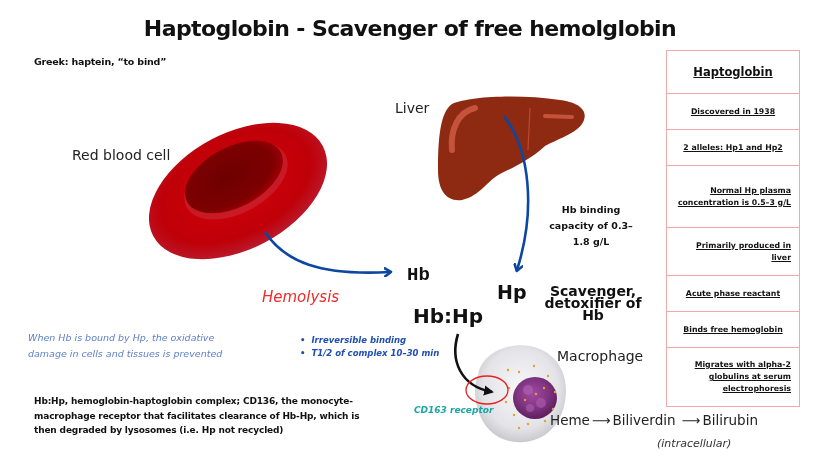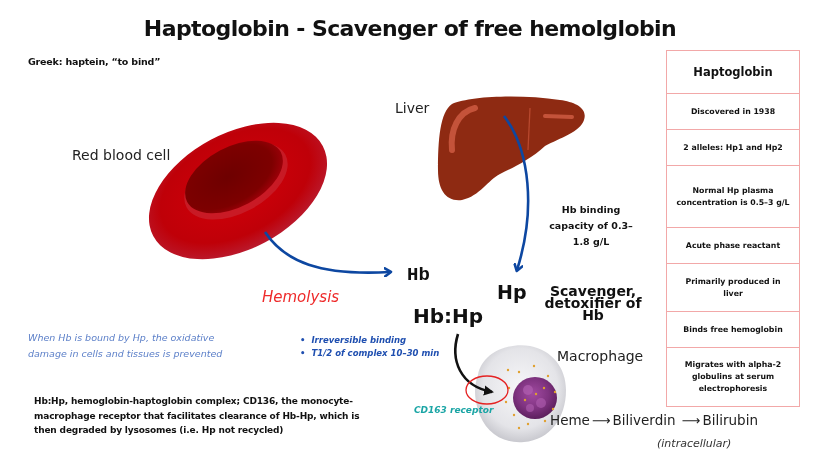--- a/index.html
+++ b/index.html
@@ -1,40 +1,40 @@
 <!DOCTYPE html>
 <html><head>
 <meta charset="utf-8">
 <style>
   * { margin: 0; padding: 0; box-sizing: border-box; }
   html, body { width: 820px; height: 461px; background: #ffffff; overflow: hidden; }
   body { position: relative; font-family: "DejaVu Sans", sans-serif; color: #111; }
   .abs { position: absolute; }
   .title { left: 0; top: 16px; width: 820px; text-align: center; font-family: "DejaVu Sans", sans-serif; font-weight: bold; font-size: 22px; letter-spacing: -0.6px; color: #111; }
-  .greek { left: 28px; top: 56px; font-size: 9.5px; font-weight: bold; letter-spacing: -0.2px; }
+  .greek { left: 34px; top: 56px; font-size: 9.5px; font-weight: bold; letter-spacing: -0.2px; }
   .label-plain { font-family: "DejaVu Sans", sans-serif; font-size: 14px; color: #222; }
   .rbc-label { left: 72px; top: 128px; margin-top: 19px; }
   .liver-label { left: 395px; top: 100px; }
   .macro-label { left: 557px; top: 333px; margin-top: 15px; }
   .hemolysis { left: 262px; top: 288px; font-style: italic; font-size: 15px; color: #ee2a2a; }
   .hb { left: 407px; top: 264px; font-weight: bold; font-size: 19px; font-family: Liberation Mono, monospace; }
   .hp { left: 497px; top: 281px; font-weight: bold; font-size: 19px; }
   .hbhp { left: 413px; top: 304px; font-weight: bold; font-size: 20px; }
   .binding-cap { left: 546px; top: 202px; width: 90px; text-align: center; font-weight: bold; font-size: 9.5px; line-height: 16px; }
   .scavenger { left: 543px; top: 285px; width: 100px; text-align: center; font-weight: bold; font-size: 14px; line-height: 12px; }
   .oxidative { left: 28px; top: 330px; width: 220px; text-align: left; font-style: italic; font-size: 9.5px; line-height: 16px; color: #5b7fc8; }
   .bullets { left: 300px; top: 334px; font-style: italic; font-weight: bold; font-size: 8.5px; line-height: 13px; color: #1f4fb0; list-style: none; }
   .bullets li::before { content: "\2022"; margin-right: 6px; }
   .footnote { left: 34px; top: 394px; width: 340px; font-weight: bold; font-size: 9px; line-height: 14.5px; letter-spacing: -0.15px; }
   .cd163 { left: 414px; top: 405px; font-style: italic; font-weight: bold; font-size: 9px; color: #1aa5a5; }
   .pathway { left: 550px; top: 412px; font-size: 13.5px; color: #222; white-space: nowrap; }
   .pathway .arr { display: inline-block; font-size: 13px; margin: 0 2px; }
   .intracell { left: 633px; top: 437px; font-style: italic; font-size: 11px; color: #333; margin-left: 24px; }
   .info-table { left: 666px; top: 50px; width: 134px; border: 1.5px solid #f2a8a8; }
-  .info-row { border-top: 1.5px solid #f2a8a8; display: flex; align-items: center; justify-content: center; text-align: center; font-weight: bold; font-size: 7.8px; line-height: 12px; padding: 0 8px; color: #111; }
+  .info-row { border-top: 1.5px solid #f2a8a8; display: flex; align-items: center; justify-content: center; text-align: right; font-weight: bold; font-size: 7.8px; line-height: 12px; padding: 0 8px; color: #111; text-decoration: underline; }
   .info-row.first { border-top: none; font-size: 11.5px; }
   svg.canvas { position: absolute; left: 0; top: 0; }
 </style>
 </head>
 <body>
 
 <svg class="canvas" width="820" height="461" viewBox="0 0 820 461">
   <defs>
     <radialGradient id="rbcGrad" cx="50%" cy="45%" r="60%">
       <stop offset="0%" stop-color="#d4000a"></stop>
@@ -140,17 +140,17 @@
 <div class="abs pathway">
   <span>Heme</span><span class="arr">⟶</span><span>Biliverdin</span> <span class="arr">⟶</span><span>Bilirubin</span>
 </div>
 <div class="abs intracell">(intracellular)</div>
 
 <div class="abs info-table">
   <div class="info-row first" style="height:42px">Haptoglobin</div>
   <div class="info-row" style="height:36px">Discovered in 1938</div>
   <div class="info-row" style="height:36px">2 alleles: Hp1 and Hp2</div>
   <div class="info-row" style="height:62px">Normal Hp plasma concentration is 0.5–3 g/L</div>
+  <div class="info-row" style="height:48px">Primarily produced in liver</div>
   <div class="info-row" style="height:36px">Acute phase reactant</div>
-  <div class="info-row" style="height:48px">Primarily produced in liver</div>
   <div class="info-row" style="height:36px">Binds free hemoglobin</div>
   <div class="info-row" style="height:59px">Migrates with alpha-2 globulins at serum electrophoresis</div>
 </div>
 
 </body></html>

